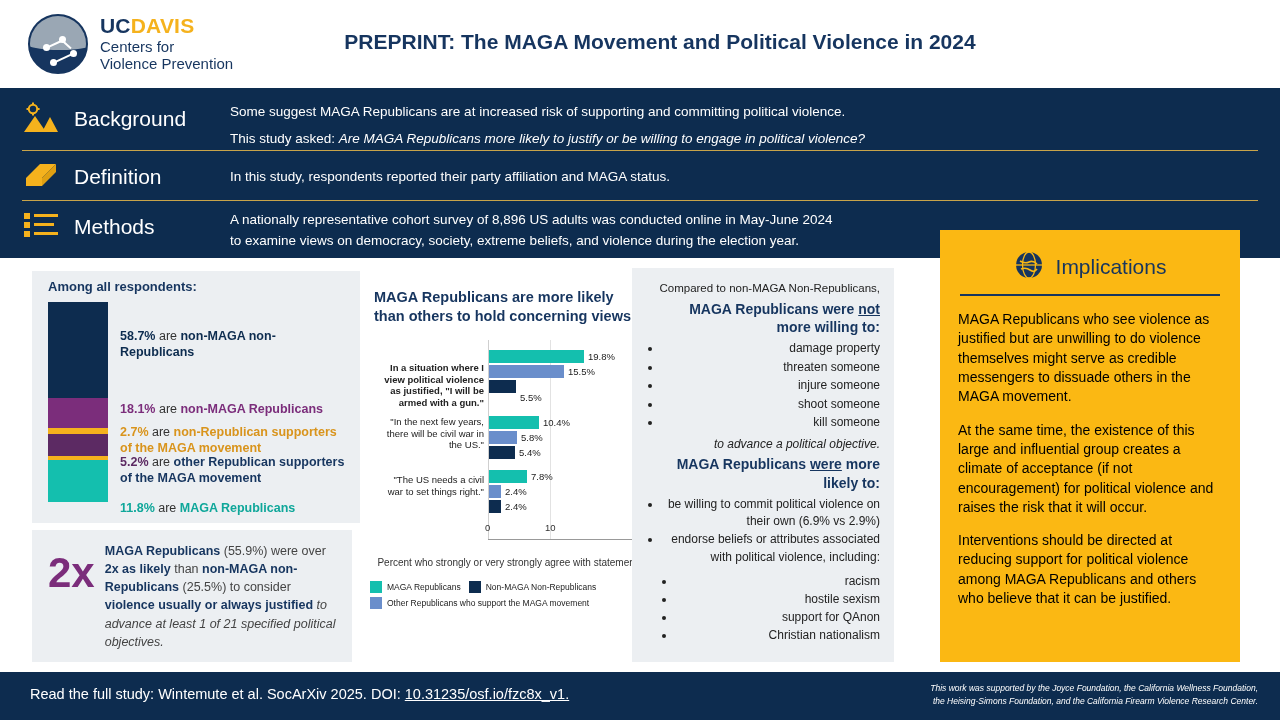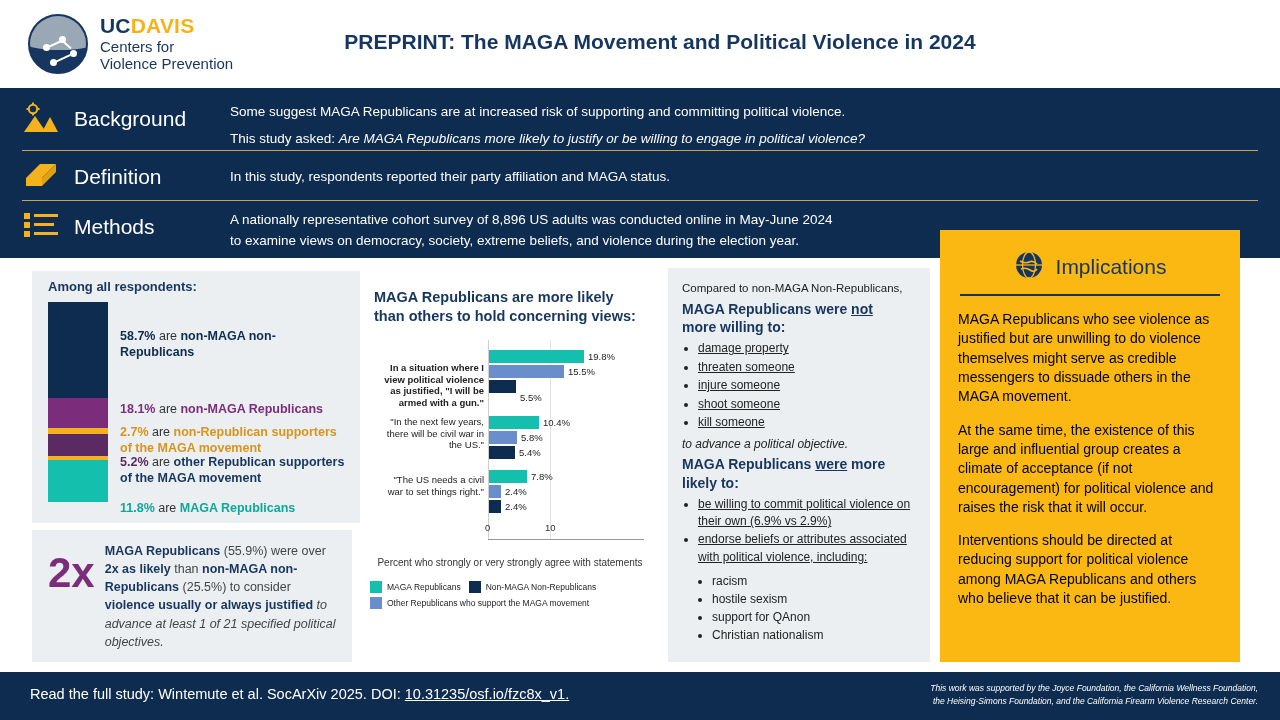--- a/index.html
+++ b/index.html
@@ -98,26 +98,26 @@
   .axis-line2 { position:absolute; left:174px; top:0; bottom:0; width:1px; background:#e2e2e2; }
   .xaxis { position:absolute; left:112px; right:6px; bottom:0; height:1px; background:#999; }
   .tick { position:absolute; font-size:9.5px; color:#333; }
   .x-title { text-align:center; font-size:10px; color:#333; margin-top:16px; line-height:1.3; }
   .legend { margin-top:12px; font-size:8.5px; color:#222; }
   .legend-row { display:flex; gap:8px; align-items:center; margin-bottom:4px; }
   .sw { width:12px; height:12px; display:inline-block; }
   .legend-item { display:flex; gap:5px; align-items:center; }
 
   
-  #card-find { left:668px; top:10px; width:262px; height:394px; background:#eceff2; padding:14px 14px; }
+  #card-find { left:632px; top:10px; width:262px; height:394px; background:#eceff2; padding:14px 14px;text-align:right; }
   .find-intro { font-size:11.5px; color:#222; margin-bottom:6px; }
   .find-h { font-size:14px; font-weight:bold; color:#16355f; line-height:1.3; margin:4px 0 4px 0; }
   .find-h u { text-decoration:underline; }
   ul.find { margin:2px 0 6px 16px; padding:0; font-size:12px; color:#222; line-height:1.45; }
-  ul.find li { margin-bottom:1px;text-decoration:underline; }
+  ul.find li { margin-bottom:1px; }
   .find-ital { font-size:12px; font-style:italic; color:#222; margin:6px 0 4px 0; }
   ul.sub { margin:4px 0 0 30px; padding:0; font-size:12px; color:#222; line-height:1.5; }
 
   
   #card-impl {
     left:940px; top:-28px; width:300px; height:432px;
     background:#fbb813; padding:16px 18px;
   }
   .impl-head { display:flex; align-items:center; justify-content:center; gap:12px; margin-top:4px;}
   .impl-title { font-size:21px; color:#16355f; }

